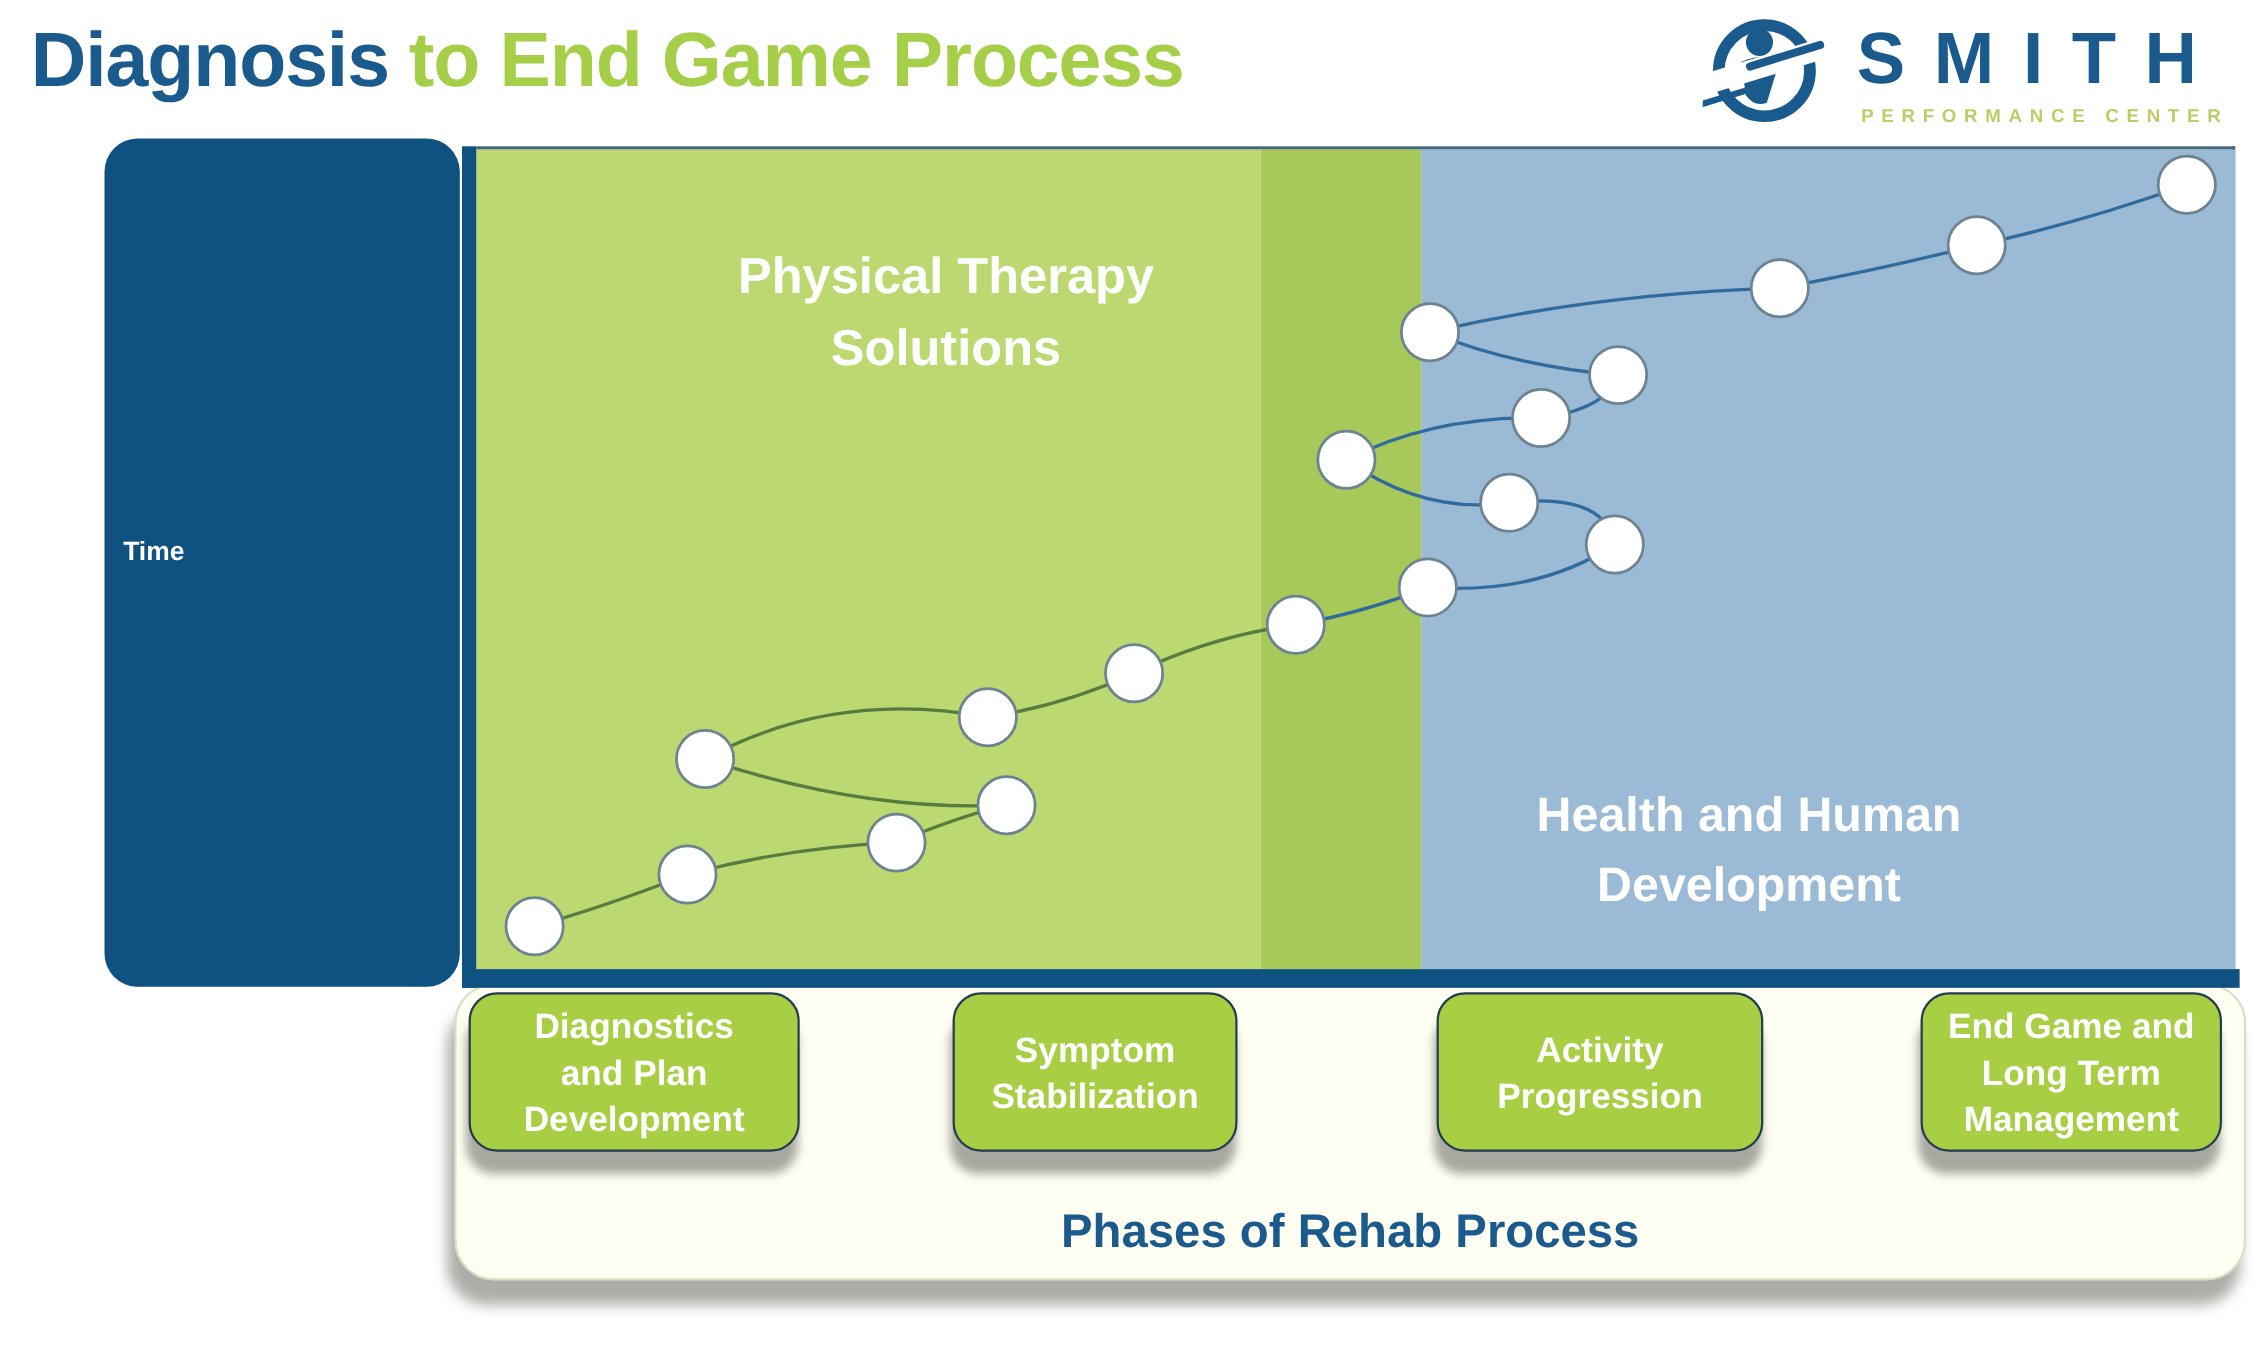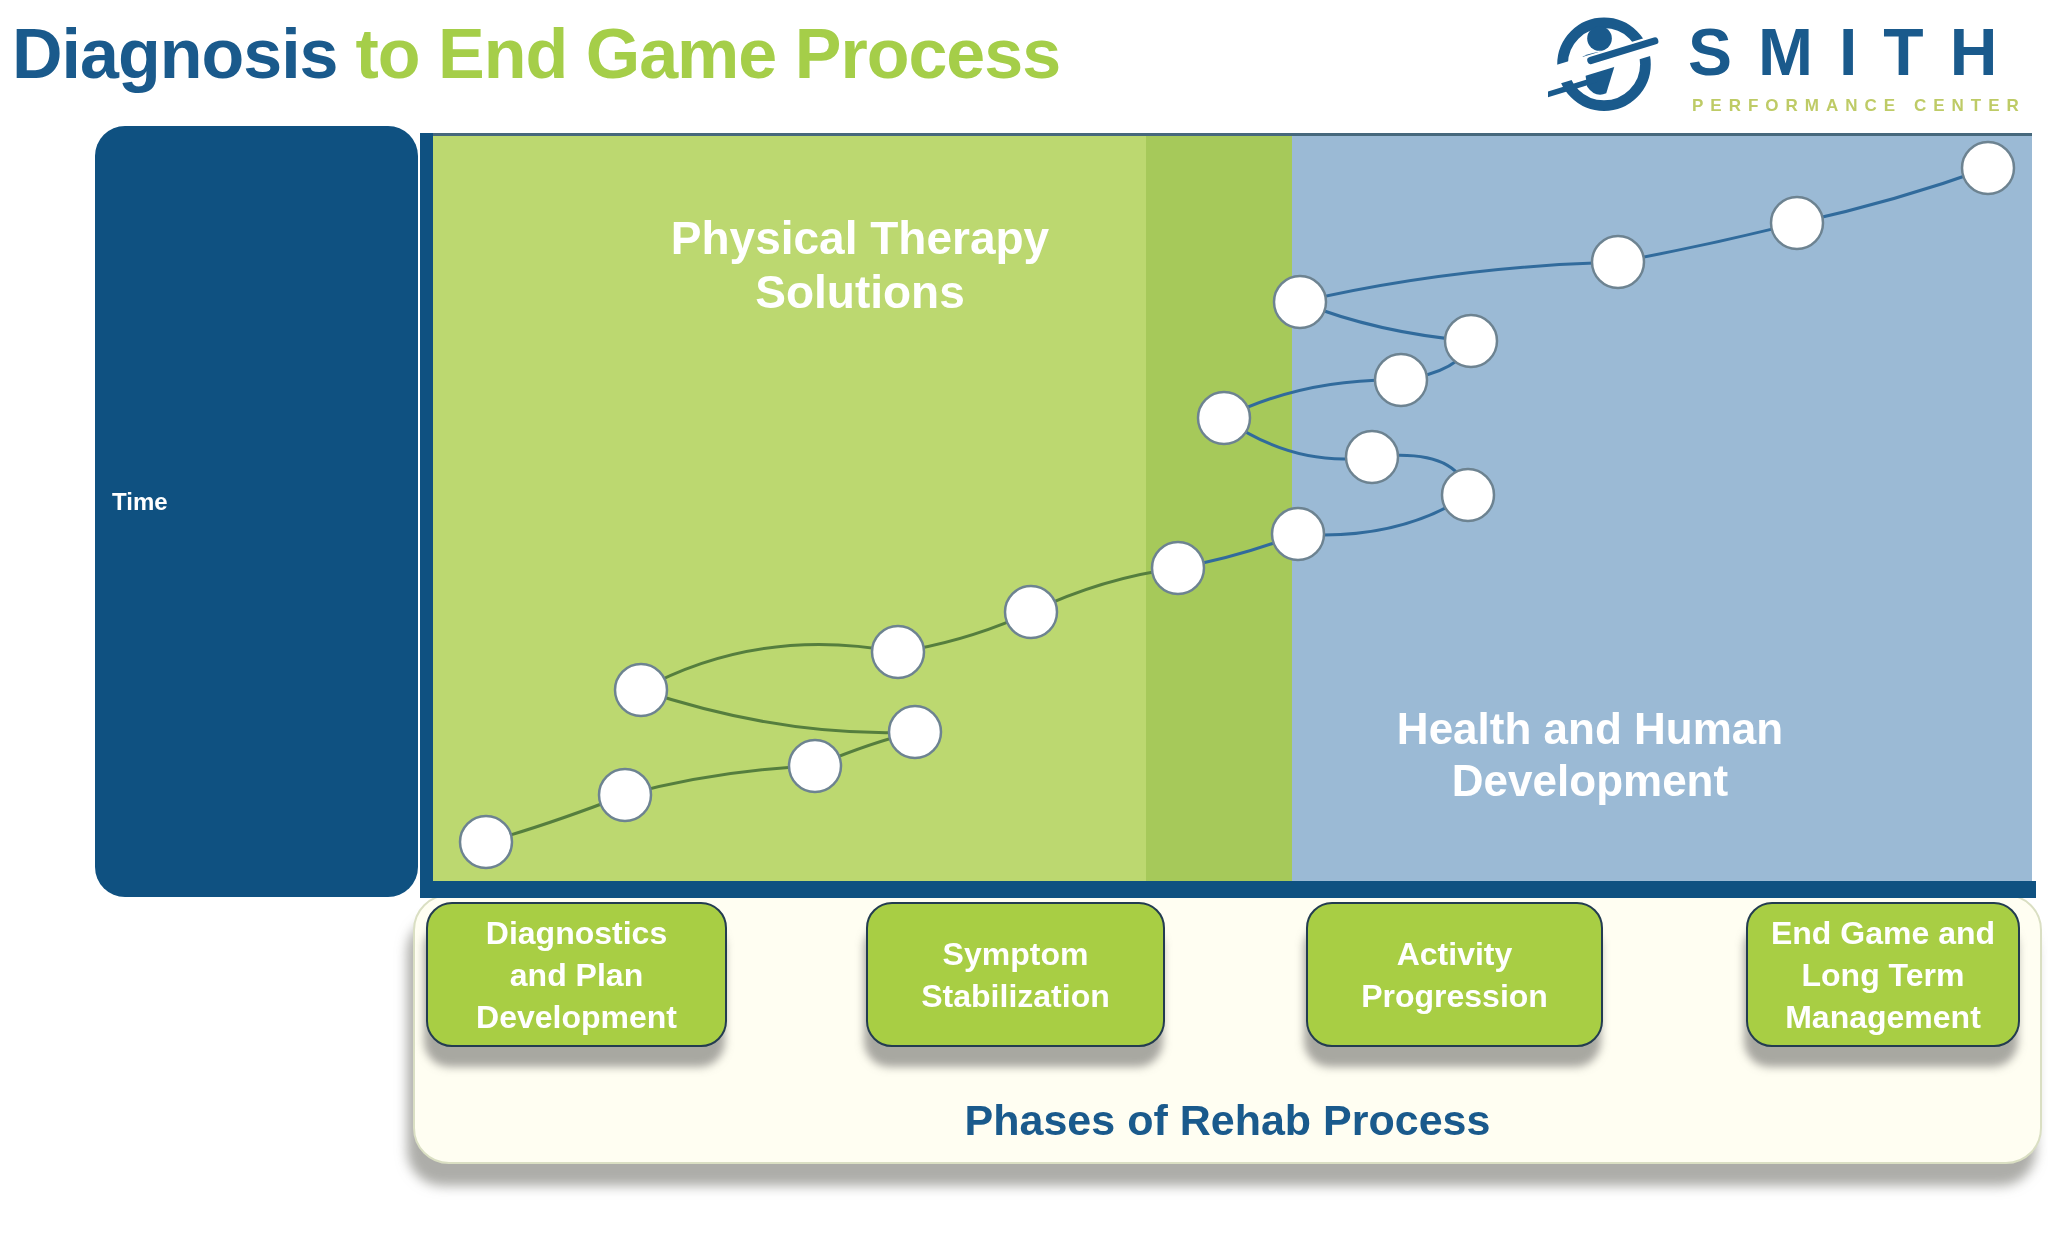--- a/index.html
+++ b/index.html
@@ -2,21 +2,21 @@
 <html style="--dark-blue: #0f5181; --title-blue: #1a5a8c; --title-green: #a5ce49; --light-green: #bcd870; --mid-green: #a6c95a; --region-blue: #9bbad5; --button-green: #a8ce44; --button-border: #233c50; --line-green: #557e3e; --line-blue: #316b9c; --circle-fill: #ffffff; --circle-stroke: #6d8391; --footer-bg: #fffef2; --footer-border: #dadfc3; --logo-olive: #becb66; --plot-border: #46687c;"><head>
 <meta charset="utf-8">
 <style>
   html,body{margin:0;padding:0;background:#ffffff;}
   #canvas{
     position:relative;width:2048px;height:1238px;overflow:hidden;background:#fff;
     font-family:"Liberation Sans","DejaVu Sans",sans-serif;
   }
   
   .page-title{
-    position:absolute;left:12px;top:14px;
+    position:absolute;left:28px;top:14px;
     font-size:70px;font-weight:800;letter-spacing:-1px;white-space:nowrap;
   }
   .title-primary{color:var(--title-blue);}
   .title-secondary{color:var(--title-green);margin-left:18px;}
   
   .logo{position:absolute;left:1548px;top:4px;width:496px;height:118px;}
   .logo-icon{position:absolute;left:0;top:2px;width:112px;height:112px;}
   .logo-brand{
     position:absolute;left:140px;top:10px;
     font-size:66px;font-weight:700;letter-spacing:26px;color:var(--title-blue);white-space:nowrap;
@@ -43,41 +43,41 @@
     border-top:3px solid var(--plot-border);border-right:3px solid var(--plot-border);
     box-sizing:border-box;z-index:1;
   }
   .region{position:absolute;top:0;height:100%;}
   .region-green{left:0;width:713px;background:var(--light-green);}
   .region-mid{left:713px;width:146px;background:var(--mid-green);}
   .region-blue{left:859px;width:740px;background:var(--region-blue);}
   .region-label{
     position:absolute;z-index:2;color:#fff;font-weight:700;text-align:center;
   }
-  .region-label .line{display:block;}
+  .region-label .line{display:block;margin-top:12px;}
   .label-left{left:137px;top:75px;width:580px;font-size:46px;line-height:54px;}
   .label-right{left:867px;top:567px;width:580px;font-size:44px;line-height:52px;}
   
   #journey-svg{position:absolute;left:0;top:0;width:2048px;height:1238px;z-index:3;pointer-events:none;}
   
   .footer-panel{
     position:absolute;left:413px;top:894px;width:1629px;height:270px;
     background:var(--footer-bg);border:2px solid var(--footer-border);
     border-radius:36px;box-sizing:border-box;z-index:4;
     box-shadow:-6px 22px 12px rgba(118,118,112,0.6);
   }
   .phase-button{
     position:absolute;top:6px;height:145px;border-radius:26px;
     background:var(--button-green);border:2px solid var(--button-border);
     box-sizing:border-box;display:flex;flex-direction:column;justify-content:center;align-items:center;
     box-shadow:-2px 20px 9px rgba(96,96,94,0.55);
   }
   .phase-button .line{display:block;color:#fff;font-weight:700;font-size:32px;line-height:42px;text-align:center;}
   .phase-1{left:11px;width:301px;}
-  .phase-2{left:451px;width:299px;}
+  .phase-2{left:451px;width:259px;}
   .phase-3{left:891px;width:297px;}
   .phase-4{left:1331px;width:274px;}
   .footer-caption{
     position:absolute;left:0;right:0;top:200px;text-align:center;
     font-size:43px;font-weight:700;color:var(--title-blue);
   }
 </style>
 </head>
 <body>
 

